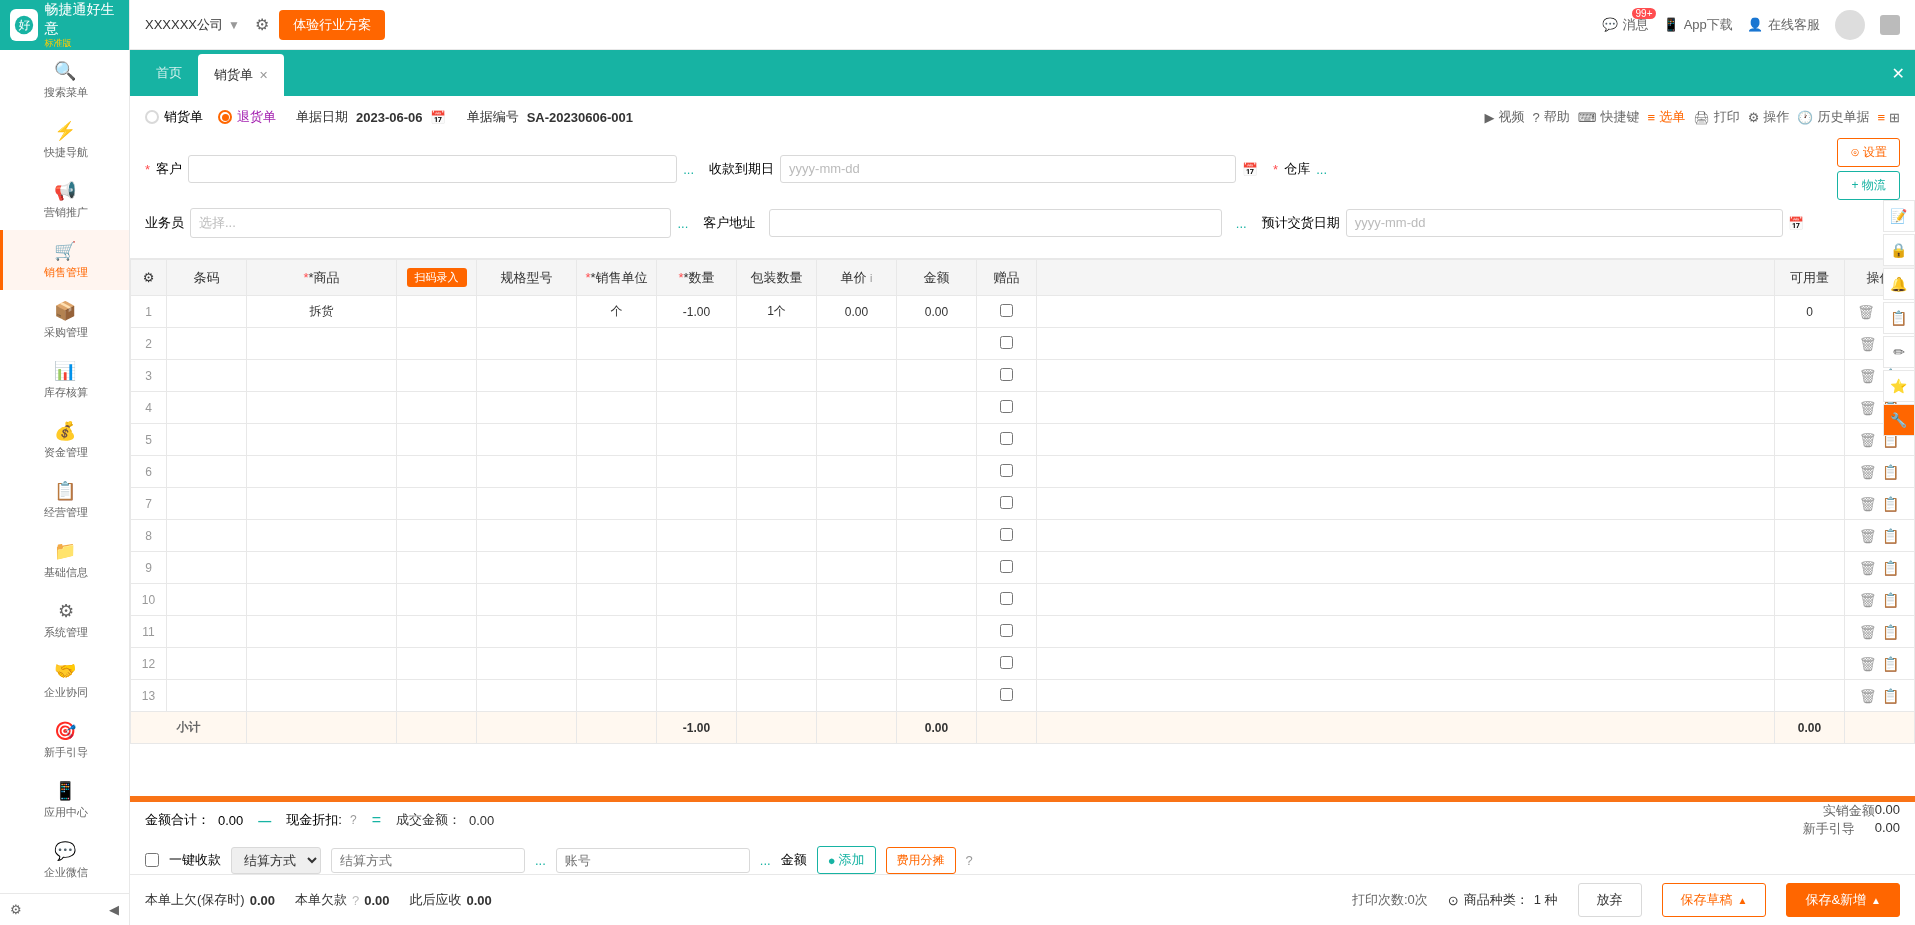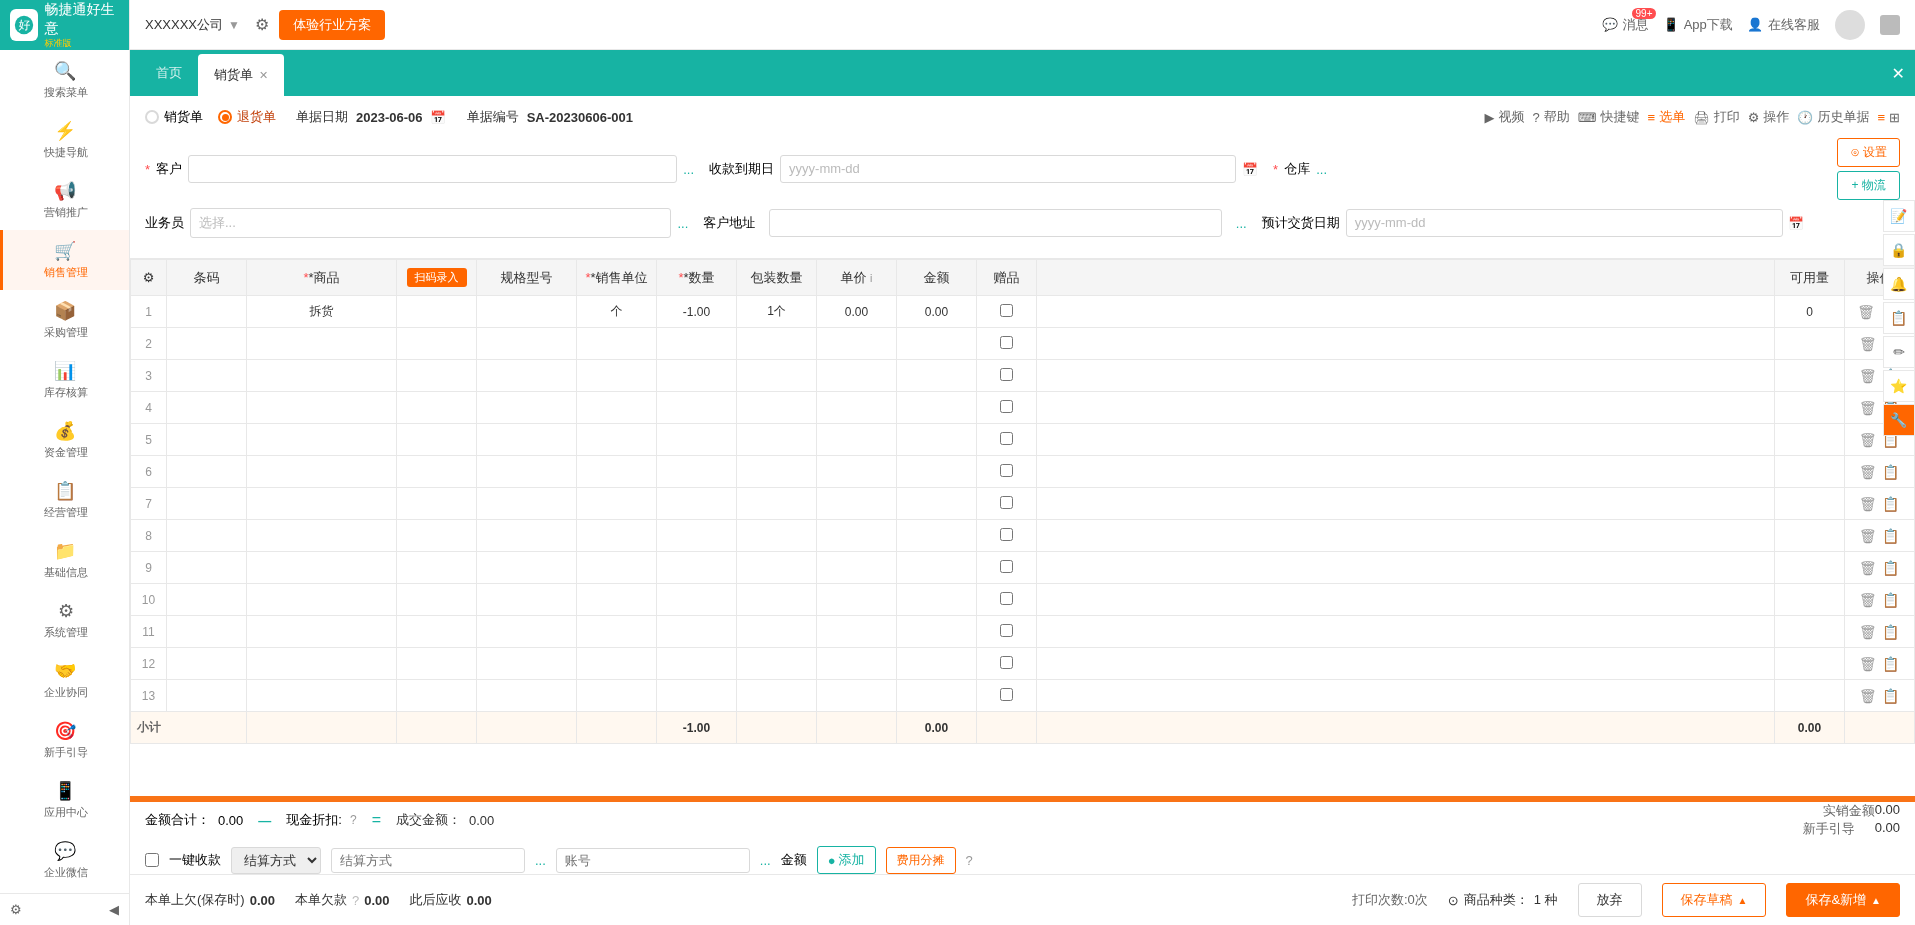--- a/index.html
+++ b/index.html
@@ -229,21 +229,21 @@
     <div class="form-area">
 
       <div class="form-top">
         <div class="radio-group">
           <div class="radio-item">
             <div class="radio-circle"></div>
             <span>销货单</span>
           </div>
           <div class="radio-item">
             <div class="radio-circle checked"></div>
-            <span style="color:#c2410c;">退货单</span>
+            <span style="color:#a21caf;">退货单</span>
           </div>
         </div>
         <div class="form-date">
           <span>单据日期</span>
           <span style="color:#333;font-weight:bold;">2023-06-06</span>
           <span style="cursor:pointer;color:#666;">📅</span>
         </div>
         <div class="form-number">
           <span>单据编号</span>
           <span style="color:#333;font-weight:bold;">SA-20230606-001</span>
@@ -565,21 +565,21 @@
               <td></td>
               <td></td>
               <td></td>
               <td><input type="checkbox" style=""></td>
               <td></td>
               <td></td>
               <td><span class="del-btn">🗑</span><span class="copy-btn">📋</span></td>
             </tr>
 
           <tr class="subtotal">
-            <td colspan="2" style="text-align:left;color:#666;">小计</td>
+            <td colspan="2" style="text-align:center;color:#666;">小计</td>
             <td></td>
             <td></td>
             <td></td>
             <td></td>
             <td class="red-text">-1.00</td>
             <td></td>
             <td></td>
             <td>0.00</td>
             <td></td>
             <td></td>

